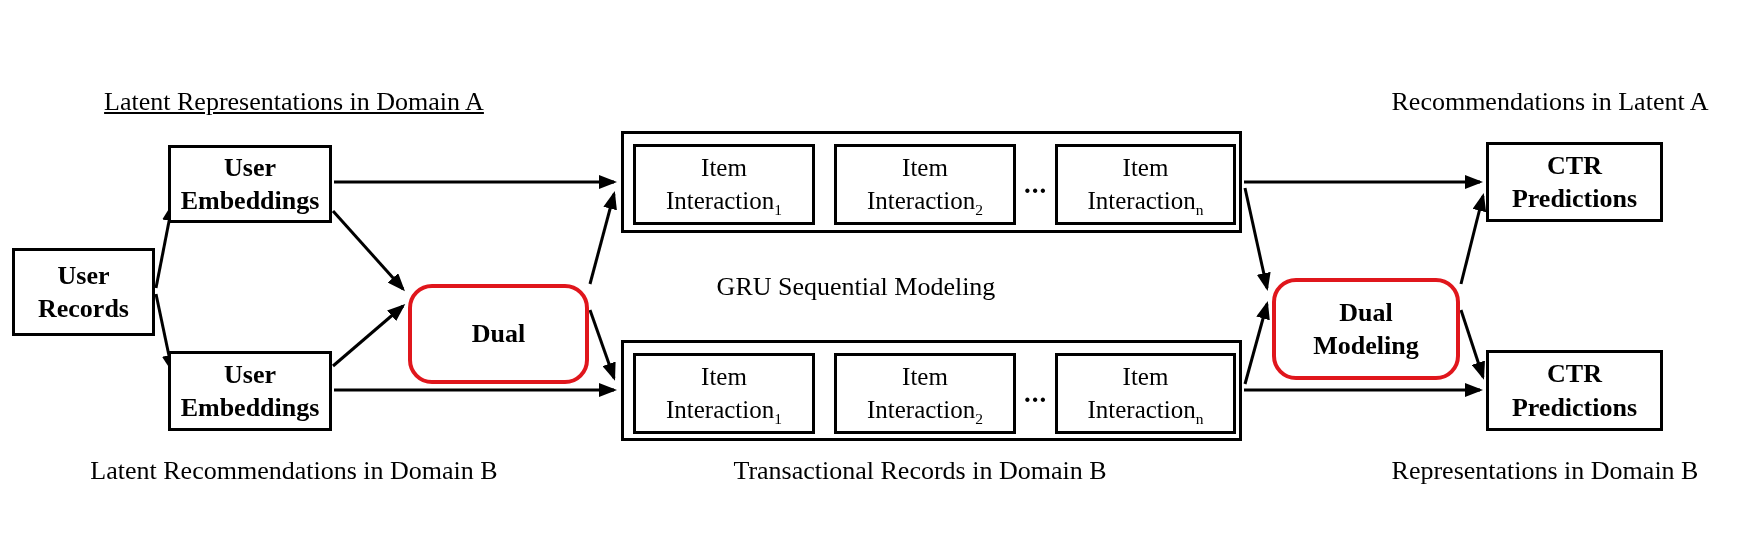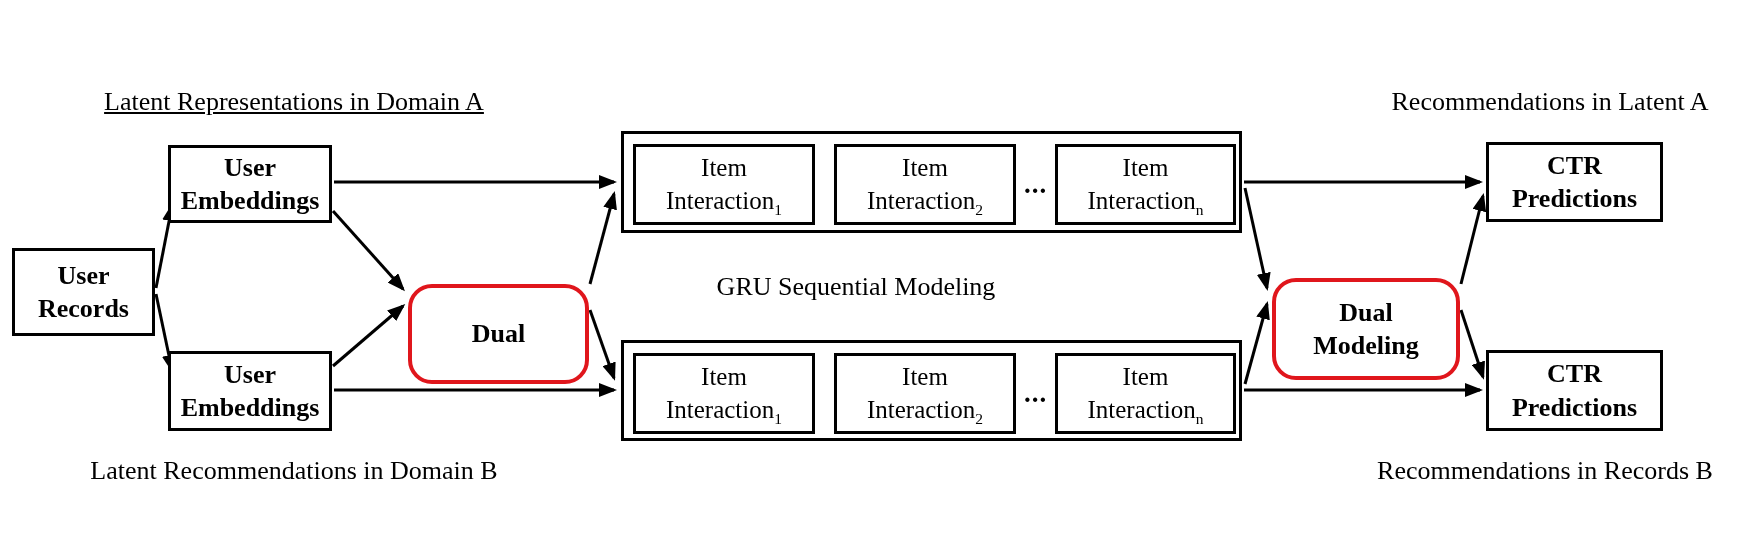--- a/index.html
+++ b/index.html
@@ -56,23 +56,24 @@
       <line x1="1245" y1="188" x2="1267" y2="288" marker-end="url(#ah)"></line>
       <line x1="1244" y1="390" x2="1480" y2="390" marker-end="url(#ah)"></line>
       <line x1="1245" y1="384" x2="1267" y2="304" marker-end="url(#ah)"></line>
       <line x1="1461" y1="284" x2="1483" y2="196" marker-end="url(#ah)"></line>
       <line x1="1461" y1="310" x2="1483" y2="377" marker-end="url(#ah)"></line>
     </g>
   </svg>
 
   <div class="slabel" style="left:294px; top:87px;text-decoration:underline;">Latent Representations in Domain A</div>
   <div class="slabel" style="left:294px; top:456px;">Latent Recommendations in Domain B</div>
+  <div class="slabel" style="left:920px; top:456px;">Transactional Records in Domain B</div>
   <div class="slabel" style="left:856px; top:272px;">GRU Sequential Modeling</div>
   <div class="slabel" style="left:1550px; top:87px;">Recommendations in Latent A</div>
-  <div class="slabel" style="left:1545px; top:456px;">Recommendations in Records B</div>
+  <div class="slabel" style="left:1545px; top:456px;">Representations in Domain B</div>
 
   <div class="node" style="left:12px; top:248px; width:143px; height:88px;">
     <span>User</span>
     <span>Records</span>
   </div>
 
   <div class="node" style="left:168px; top:145px; width:164px; height:78px;">
     <span>User</span>
     <span>Embeddings</span>
   </div>

